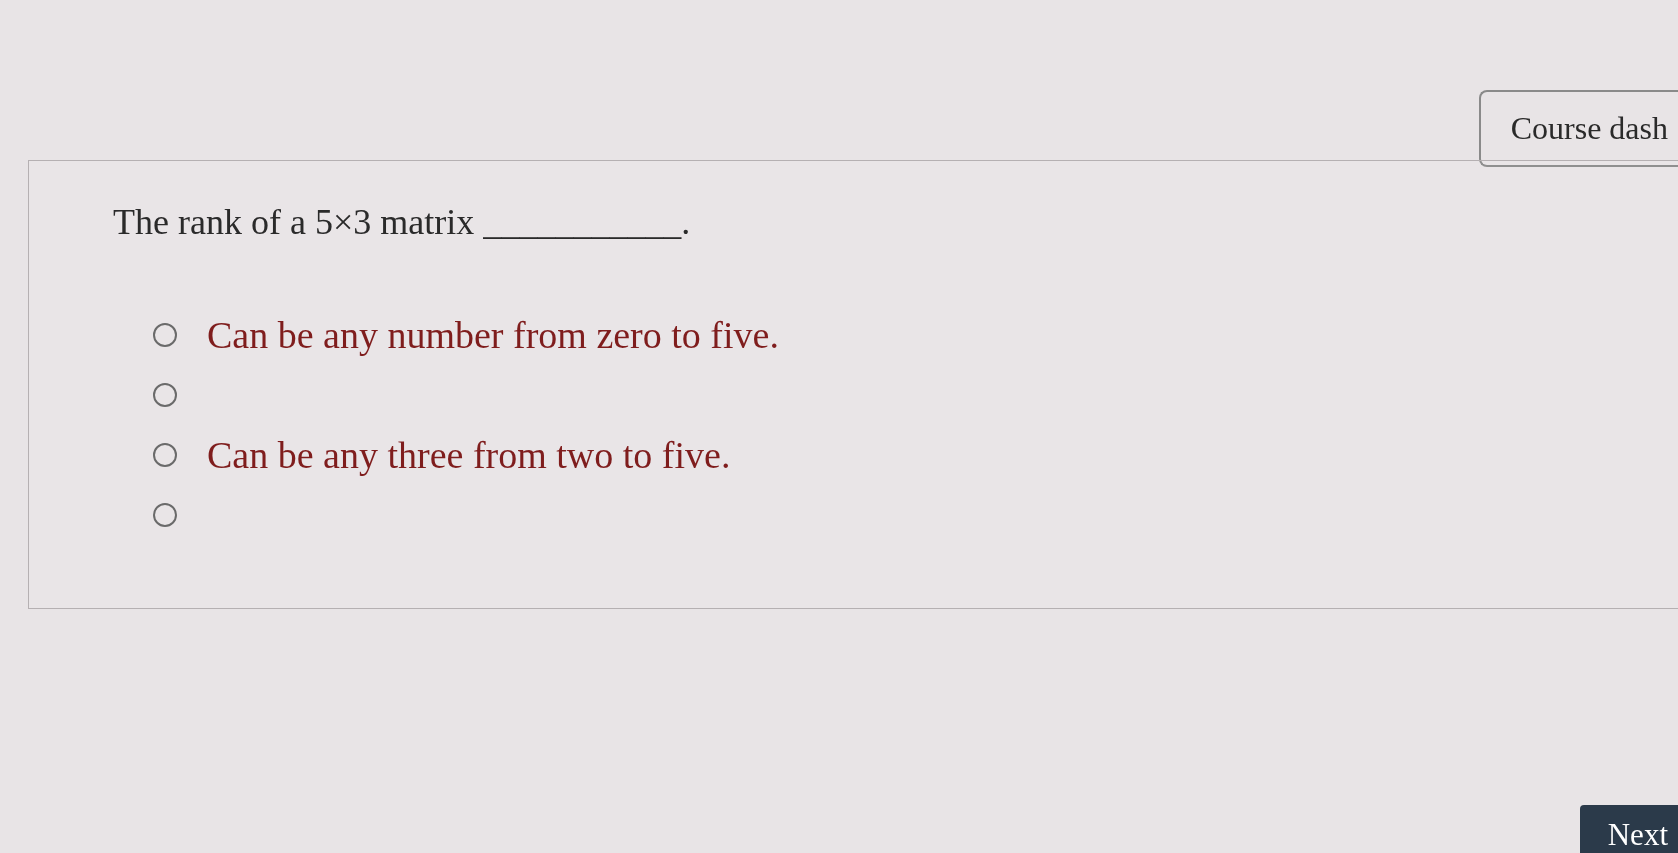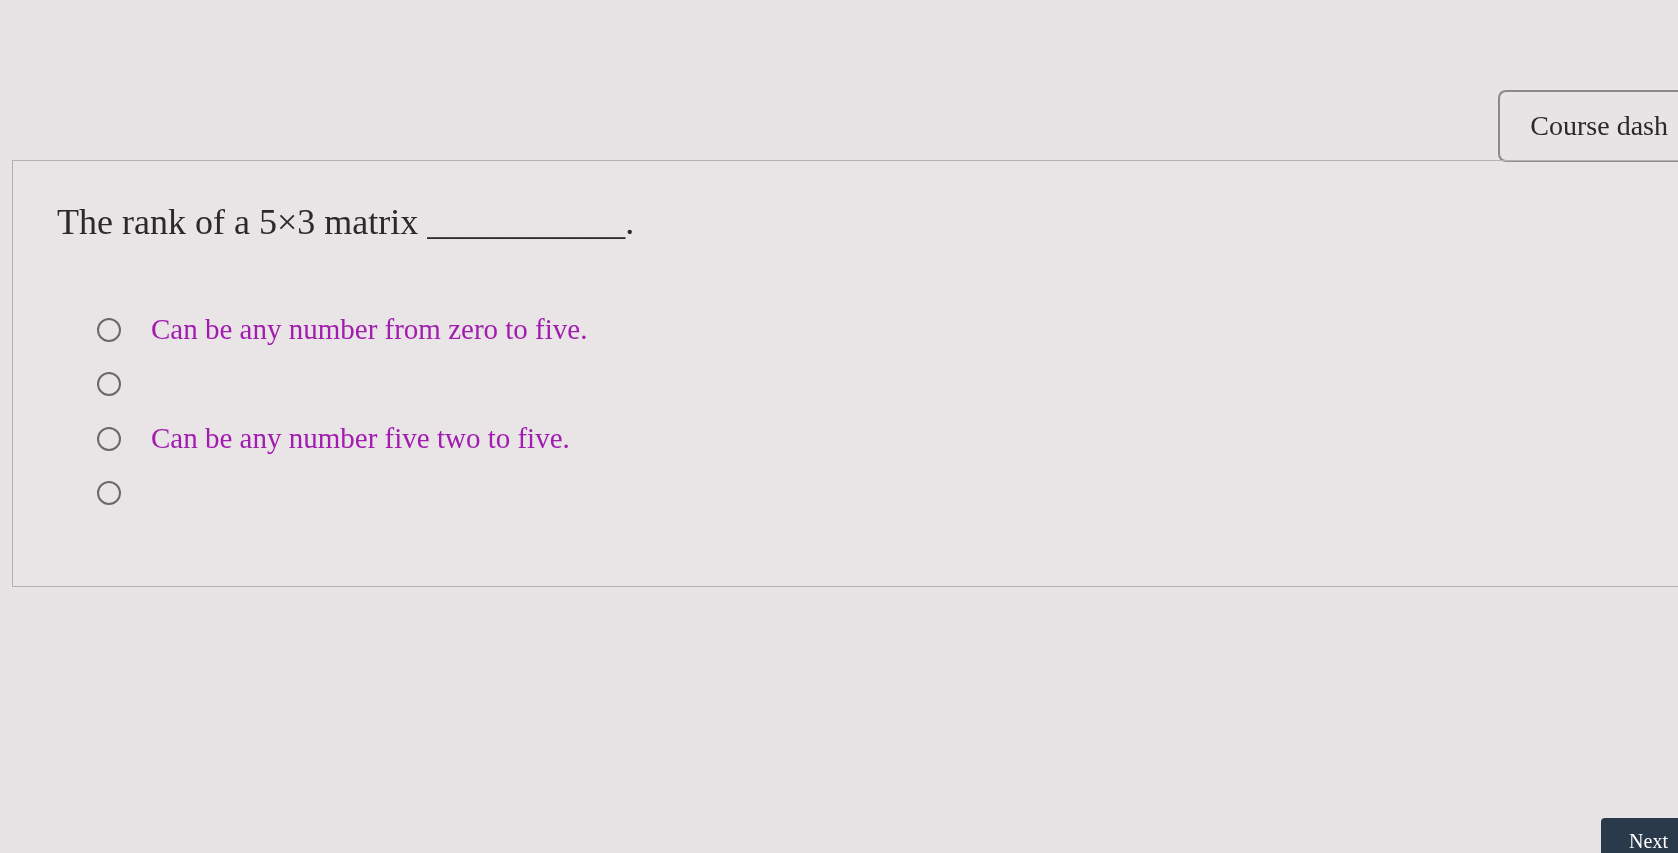--- a/index.html
+++ b/index.html
@@ -16,34 +16,34 @@
       overflow: hidden;
     }
     .top-right-button {
       position: absolute;
       top: 90px;
       right: 0;
       border: 2px solid #8a8a8a;
       border-right: none;
       border-radius: 8px 0 0 8px;
       padding: 18px 10px 18px 30px;
-      font-size: 28px;
+      font-size: 32px;
       color: #2a2a2a;
       background: transparent;
       cursor: pointer;
       font-family: inherit;
     }
     .question-box {
       position: absolute;
       top: 160px;
-      left: 12px;
+      left: 28px;
       right: 0;
       border: 1px solid #b5b0b2;
       border-right: none;
-      padding: 40px 60px 55px 44px;
+      padding: 40px 60px 55px 84px;
       background: rgba(255,255,255,0.05);
     }
     .question-text {
       font-size: 36px;
       color: #2a2a2a;
       margin-bottom: 70px;
       font-weight: 400;
     }
     .options {
       padding-left: 40px;
@@ -57,31 +57,31 @@
     .radio-circle {
       width: 24px;
       height: 24px;
       border: 2px solid #6a6a6a;
       border-radius: 50%;
       margin-right: 30px;
       flex-shrink: 0;
       background: transparent;
     }
     .option-label {
-      font-size: 29px;
-      color: #a21caf;
+      font-size: 38px;
+      color: #7f1d1d;
     }
     .next-button {
       position: absolute;
       bottom: 0;
       right: 0;
       background: #2b3a4a;
       color: #fff;
       padding: 12px 10px 0 28px;
-      font-size: 20px;
+      font-size: 31px;
       font-family: inherit;
       border: none;
       cursor: pointer;
       border-radius: 4px 0 0 0;
     }
   </style>
 </head>
 <body>
 
 <button class="top-right-button">
@@ -93,21 +93,21 @@
   <div class="options">
     <div class="option">
       <span class="radio-circle"></span>
       <span class="option-label">Can be any number from zero to five.</span>
     </div>
     <div class="option">
       <span class="radio-circle"></span>
     </div>
     <div class="option">
       <span class="radio-circle"></span>
-      <span class="option-label">Can be any number five two to five.</span>
+      <span class="option-label">Can be any three from two to five.</span>
     </div>
     <div class="option">
       <span class="radio-circle"></span>
     </div>
   </div>
 </div>
 
 <button class="next-button">
   <span>Next </span>
 </button>

